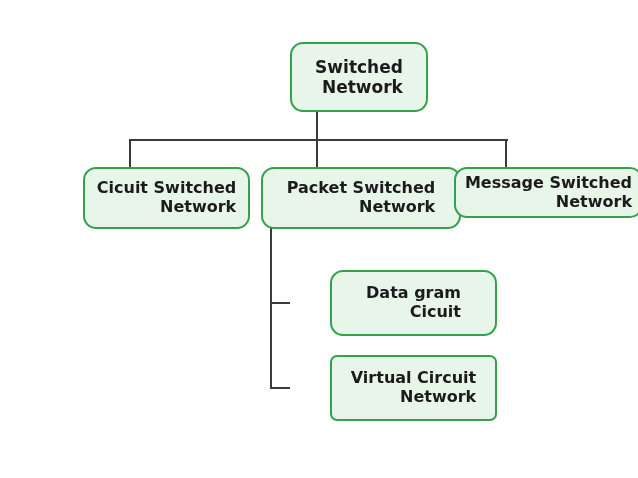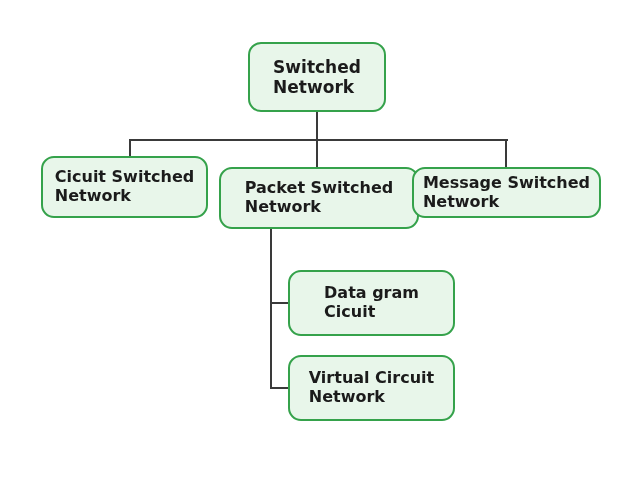--- a/index.html
+++ b/index.html
@@ -23,33 +23,34 @@
   }
   .node{
     position:absolute;
     box-sizing:border-box;
     background:var(--box-fill);
     border:2px solid var(--box-border);
     border-radius:13px;
     display:flex;
     align-items:center;
     justify-content:center;
-    text-align:left;
+    text-align:right;
     color:var(--text);
     font-weight:bold;
     white-space:pre-line;
     line-height:1.18;
     z-index:2;
+    margin-left:42px;
   }
   .node-root          {left:248px; top:42px;  width:138px; height:70px; font-size:17px;}
-  .node-circuit       {left:41px;  top:156px; width:167px; height:62px; font-size:16px;}
+  .node-circuit       {left:41px;  top:167px; width:167px; height:62px; font-size:16px;}
   .node-packet        {left:219px; top:167px; width:200px; height:62px; font-size:16px;}
   .node-message       {left:412px; top:167px; width:189px; height:51px; font-size:16px;}
   .node-datagram      {left:288px; top:270px; width:167px; height:66px; font-size:16px;}
-  .node-virtual       {left:288px; top:355px; width:167px; height:66px; font-size:16px;}
+  .node-virtual       {left:288px; top:355px; width:167px; height:66px; font-size:16px;border-radius:7px;}
   .edge{
     position:absolute;
     background:var(--line);
     z-index:1;
   }
   .edge-root-stem     {left:316px; top:110px; width:2px;   height:30px;}
   .edge-top-rail      {left:129px; top:139px; width:379px; height:2px;}
   .edge-drop-circuit  {left:129px; top:139px; width:2px;   height:30px;}
   .edge-drop-packet   {left:316px; top:139px; width:2px;   height:30px;}
   .edge-drop-message  {left:505px; top:139px; width:2px;   height:30px;}

